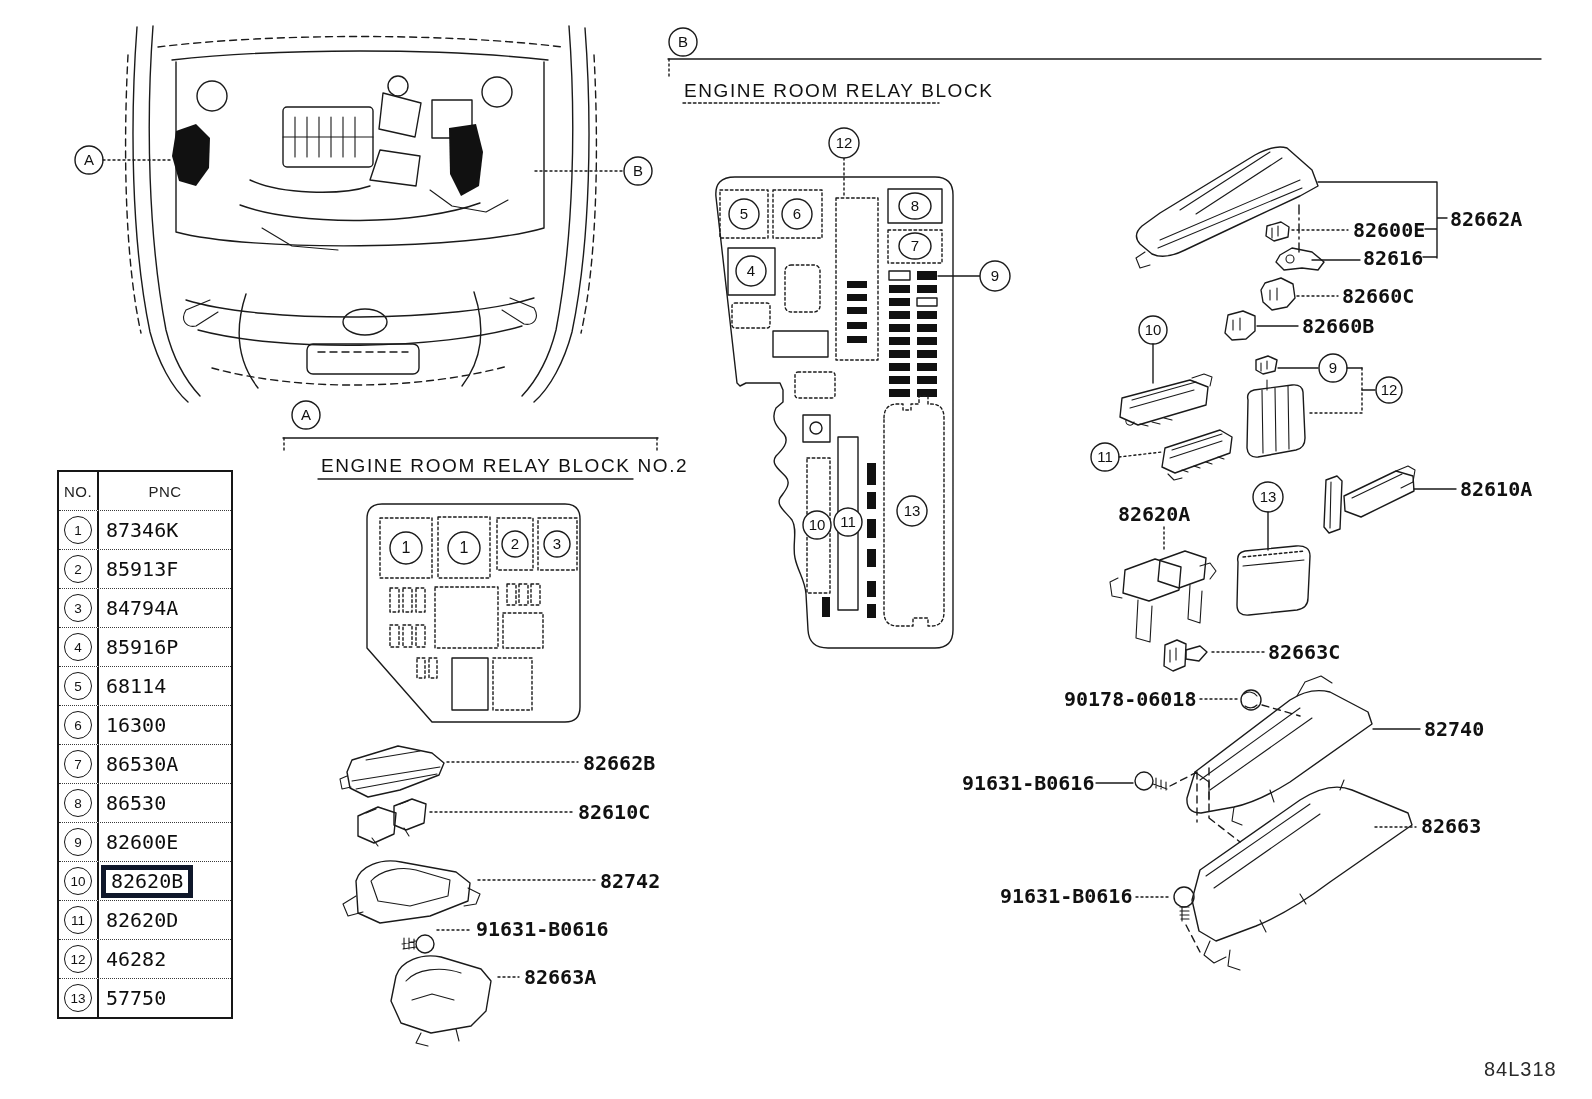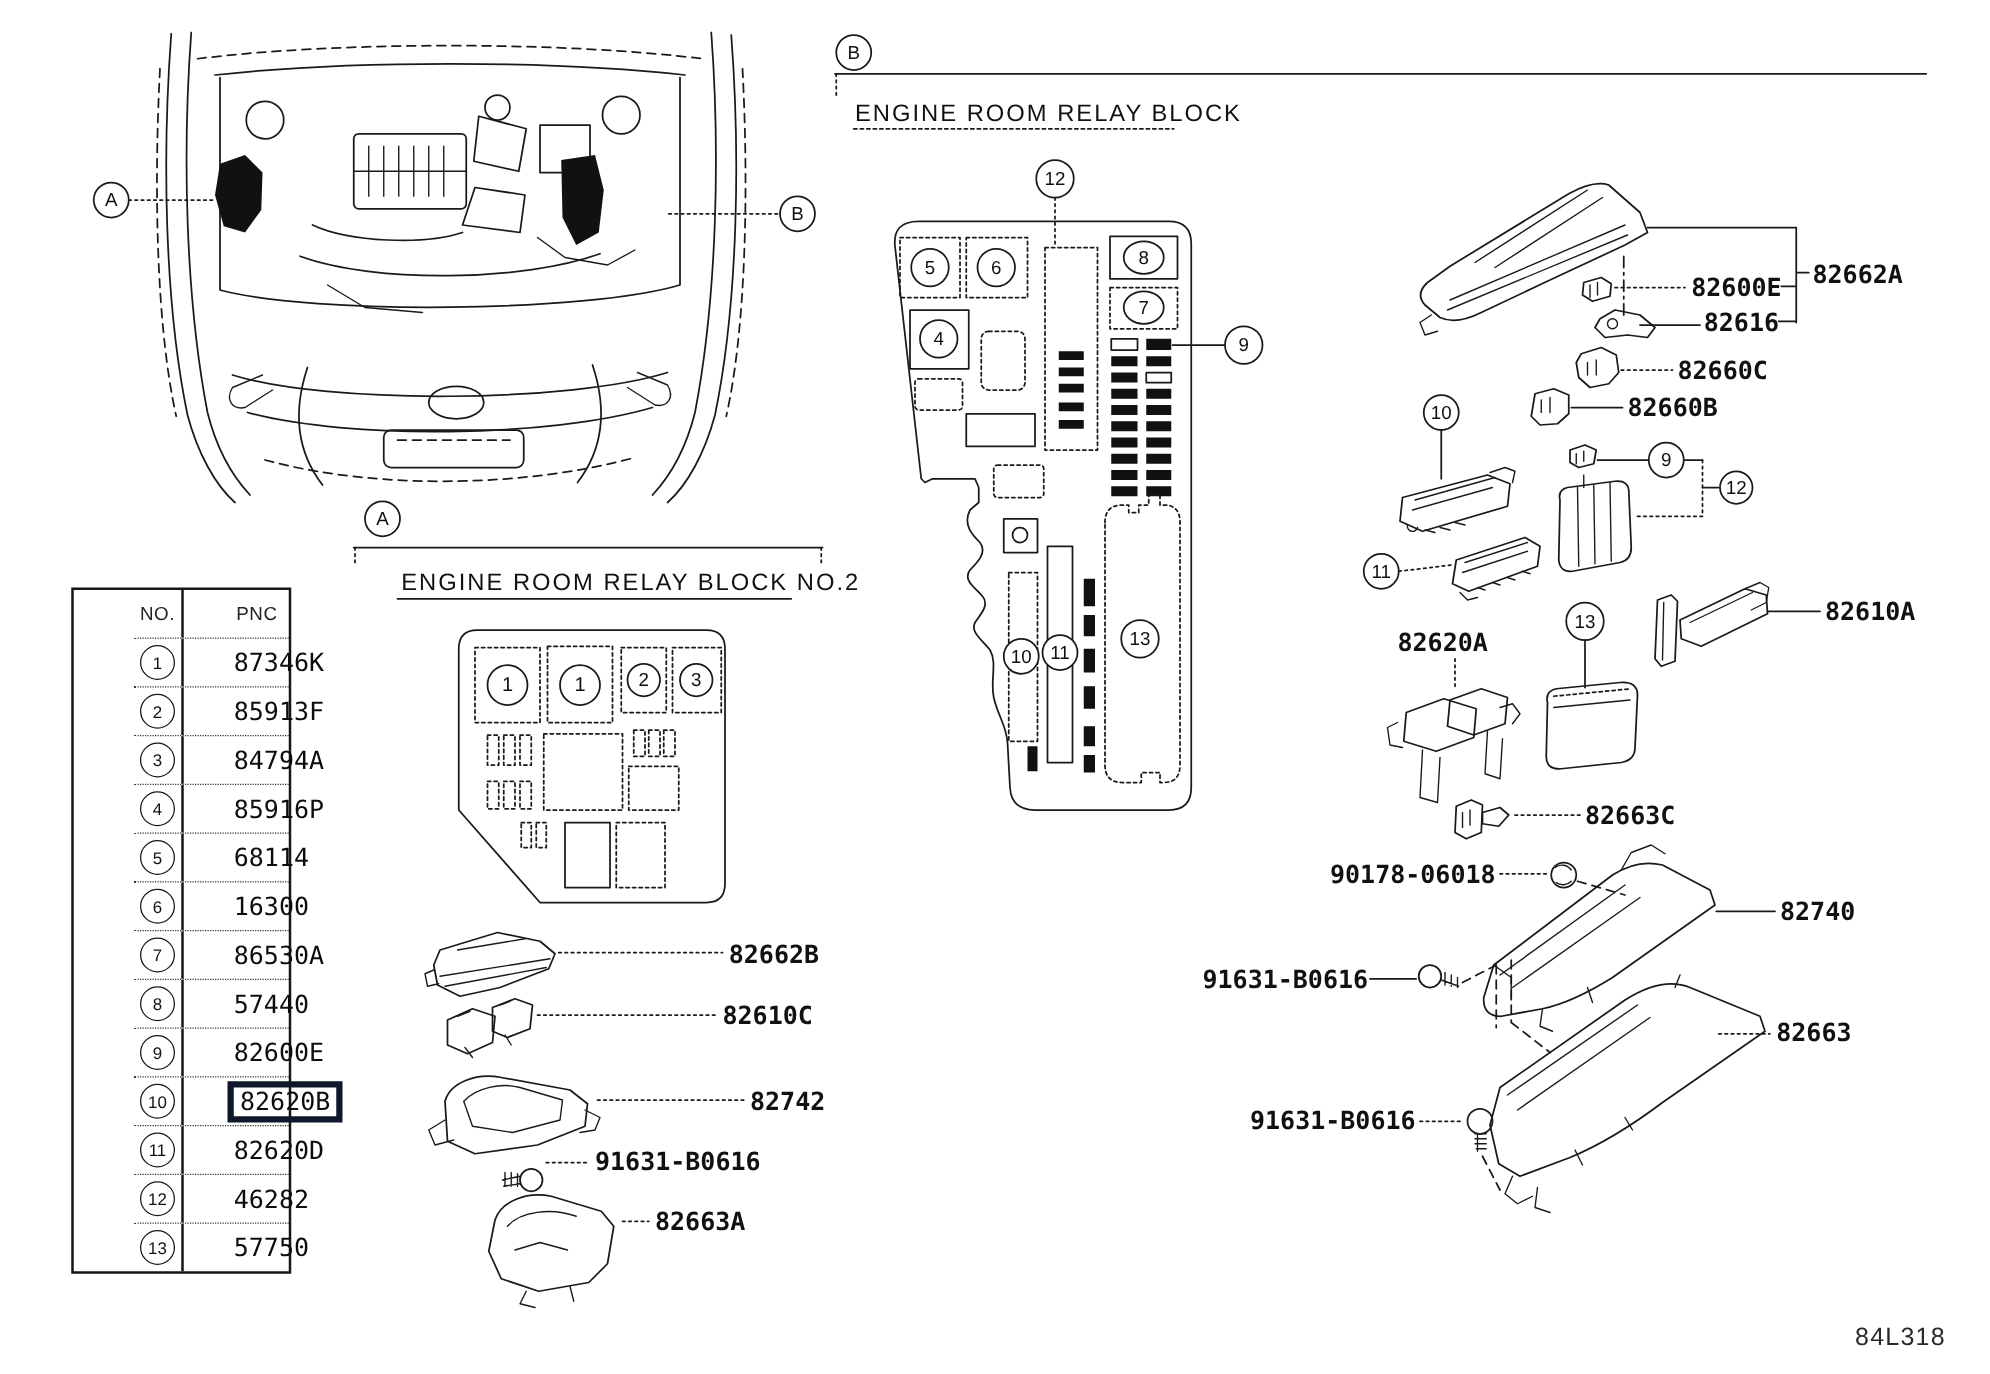--- a/index.html
+++ b/index.html
@@ -15,26 +15,26 @@
   .dotted{stroke-dasharray:2.6 2.6;}
   .blk{fill:#111;stroke:none;}
   .wht{fill:#fff;}
   .lbl{font-family:"DejaVu Sans Mono",monospace;font-weight:bold;font-size:20px;fill:#111;}
   .hdr{font-family:"Liberation Sans",sans-serif;font-size:19px;letter-spacing:1.6px;fill:#111;}
   .cnum{font-family:"Liberation Sans",sans-serif;font-size:15px;fill:#111;text-anchor:middle;}
   .cnum-lg{font-size:16px;}
   .code{font-family:"Liberation Sans",sans-serif;font-size:20px;fill:#2a2a2a;letter-spacing:1px;}
 
   
-  .tbl{position:absolute;left:57px;top:470px;width:176px;border:2px solid #161616;background:#fff;box-sizing:border-box;padding-left:48px;}
+  .tbl{position:absolute;left:57px;top:470px;width:176px;border:2px solid #161616;background:#fff;box-sizing:border-box;}
   .trow{display:flex;height:39px;border-top:1.5px dotted #3a3a3a;align-items:center;box-sizing:border-box;}
   .thead{height:38px;border-top:none;}
   .c-no{width:40px;min-width:40px;align-self:stretch;display:flex;align-items:center;justify-content:center;
         border-right:2px solid #161616;box-sizing:border-box;}
-  .c-pnc{flex:1;padding-left:7px;display:flex;align-items:center;margin-left:33px;}
+  .c-pnc{flex:1;padding-left:7px;display:flex;align-items:center;}
   .hcell{font-size:15px;letter-spacing:0.5px;color:#222;}
   .numcirc{width:26px;height:26px;border:1.6px solid #161616;border-radius:50%;display:flex;
            align-items:center;justify-content:center;font-size:13.5px;color:#111;background:#fff;}
   .pnc{font-family:"DejaVu Sans Mono",monospace;font-weight:normal;font-size:20px;color:#0d0d0d;letter-spacing:0px;white-space:nowrap;}
   .pnc-sel{display:inline-block;border:5px solid #0f172a;padding:0 5px;margin-left:-5px;line-height:1.15;}
 </style>
 </head>
 <body>
 
 <div id="stage">
@@ -475,21 +475,21 @@
         </div>
       <div class="c-pnc">
           <span class="pnc">86530A</span>
         </div>
     </div>
     <div class="trow">
       <div class="c-no">
           <span class="numcirc">8</span>
         </div>
       <div class="c-pnc">
-          <span class="pnc">57440</span>
+          <span class="pnc">86530</span>
         </div>
     </div>
     <div class="trow">
       <div class="c-no">
           <span class="numcirc">9</span>
         </div>
       <div class="c-pnc">
           <span class="pnc">82600E</span>
         </div>
     </div>

